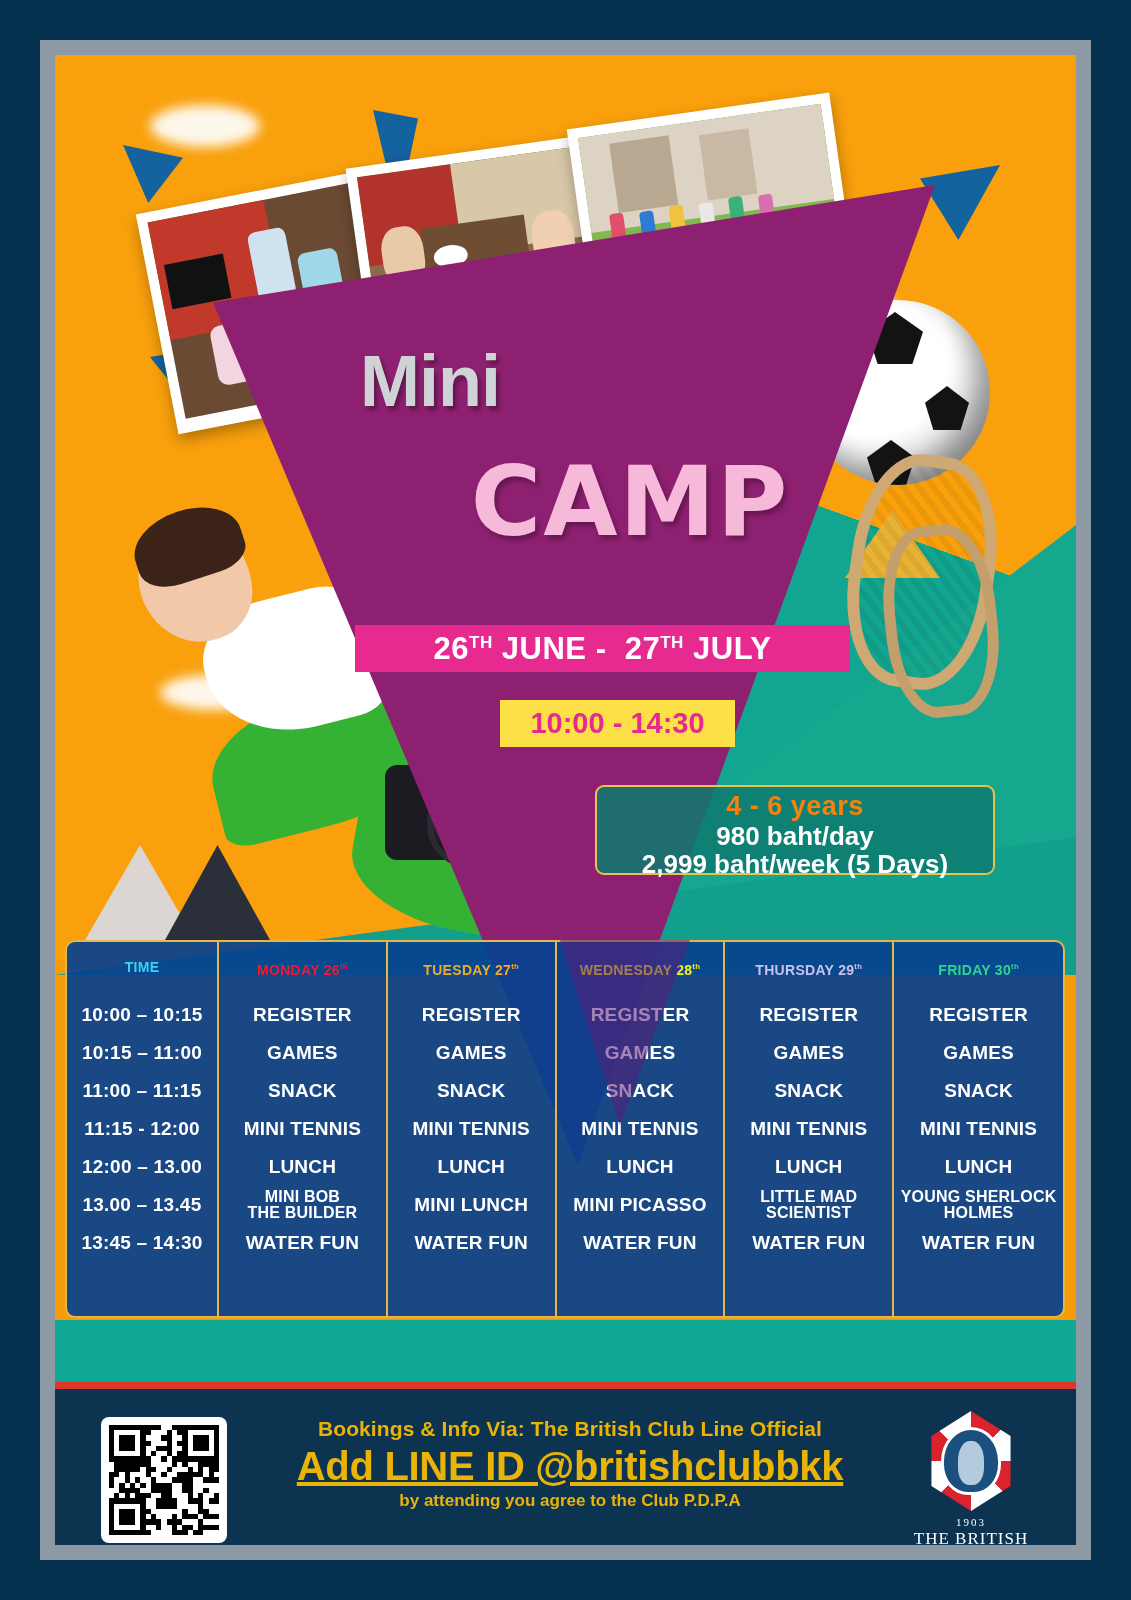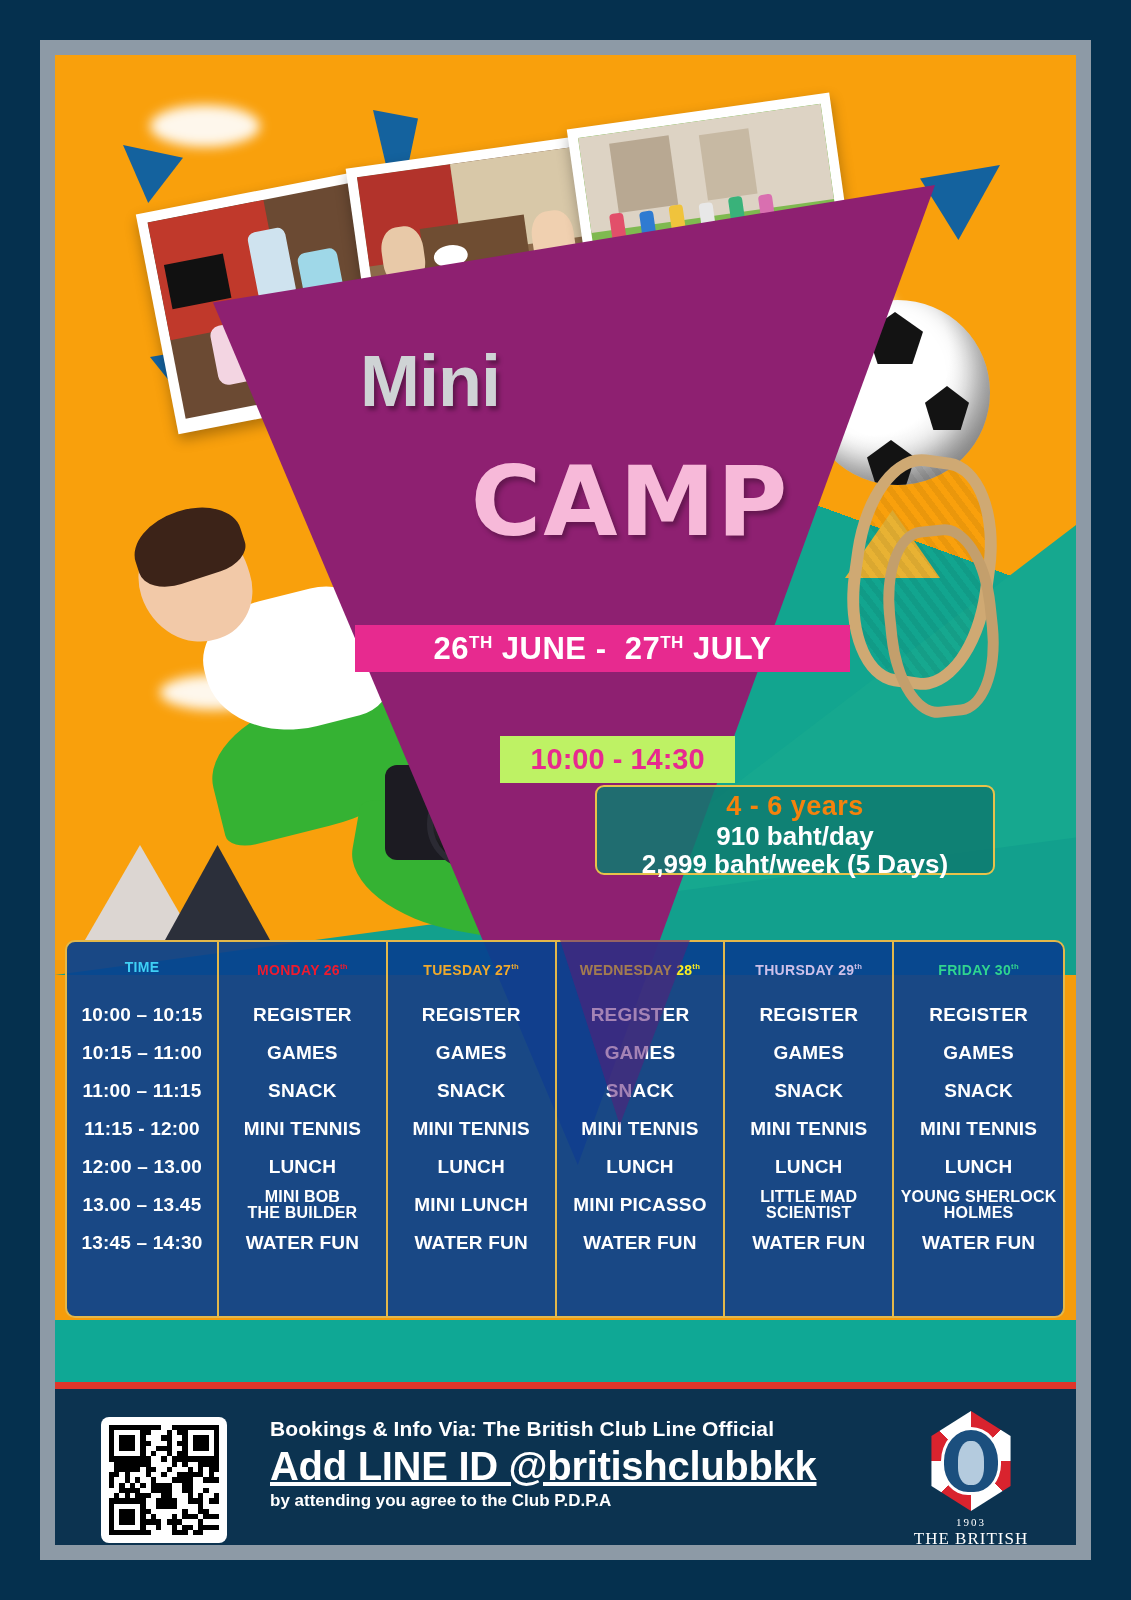--- a/index.html
+++ b/index.html
@@ -28,22 +28,22 @@
   .tri-summer{position:absolute;left:295px;top:400px;width:560px;text-align:center;font-size:96px;
        font-weight:700;color:#f7b9d9;line-height:.98;letter-spacing:2px;
        text-shadow:3px 4px 5px rgba(0,0,0,.3);font-family:"DejaVu Sans",sans-serif;}
   .tri-summer .l2{display:block;}
 
   
   .date-banner{position:absolute;left:300px;top:570px;width:495px;height:47px;background:#e72a8f;
        display:flex;align-items:center;justify-content:center;}
   .date-banner span{color:#fff;font-size:31px;font-weight:700;letter-spacing:.5px;white-space:nowrap;}
   sup{font-size:.55em;vertical-align:super;}
-  .time-box{position:absolute;left:445px;top:645px;width:235px;height:47px;background:#bef264;
-       display:flex;align-items:center;justify-content:center;margin-top:36px;}
+  .time-box{position:absolute;left:445px;top:645px;width:235px;height:47px;background:#fde047;
+       display:flex;align-items:center;justify-content:center;}
   .time-box span{color:#e72a8f;font-size:29px;font-weight:700;}
 
   
   .price-box{position:absolute;left:540px;top:730px;width:400px;height:90px;background:rgba(14,122,112,.86);
        border:2px solid #e8c24a;border-radius:9px;box-sizing:border-box;padding-top:4px;text-align:center;}
   .price-age{color:#f5820d;font-size:27px;font-weight:700;letter-spacing:.5px;}
   .price-l{color:#fff;font-size:26px;font-weight:700;line-height:1.08;}
 
   
   .ball{position:absolute;left:750px;top:245px;width:185px;height:185px;border-radius:50%;
@@ -108,21 +108,21 @@
   
   .band-teal{position:absolute;left:0;top:1265px;width:1021px;height:62px;background:#0fa895;}
   .band-red{position:absolute;left:0;top:1327px;width:1021px;height:7px;background:#e0362a;}
   .footer{position:absolute;left:0;top:1334px;width:1021px;height:156px;background:#0c3350;}
 
   
   .qr{position:absolute;left:46px;top:28px;width:110px;height:110px;background:#fff;border-radius:8px;padding:8px;}
   .qrgrid{width:100%;height:100%;display:grid;grid-template-columns:repeat(21,1fr);grid-template-rows:repeat(21,1fr);}
   .qrgrid i{background:#000;}
 
-  .foot-text{position:absolute;left:215px;top:28px;width:600px;color:#ffffff;}
+  .foot-text{position:absolute;left:215px;top:28px;width:600px;text-align:center;color:#eab308;}
   .f1{font-size:21px;font-weight:700;letter-spacing:.1px;}
   .f2{font-size:40px;font-weight:700;margin-top:3px;letter-spacing:-.3px;text-decoration:underline;}
   .f3{font-size:17px;font-weight:700;margin-top:2px;}
 
   .club{position:absolute;right:25px;top:22px;width:160px;text-align:center;color:#fff;}
   .crest{width:92px;height:100px;margin:0 auto;position:relative;}
   .crest-bg{position:absolute;inset:0;background:
       conic-gradient(from 0deg,#d9232e 0 12%, #fff 12% 25%, #d9232e 25% 37%, #fff 37% 50%,
       #d9232e 50% 62%, #fff 62% 75%, #d9232e 75% 87%, #fff 87% 100%);
       clip-path:polygon(50% 0,93% 25%,93% 75%,50% 100%,7% 75%,7% 25%);}
@@ -231,21 +231,21 @@
         <span>JULY</span>
       </span>
     </div>
 
     <div class="time-box">
       <span>10:00 - 14:30</span>
     </div>
 
     <div class="price-box">
       <div class="price-age">4 - 6 years</div>
-      <div class="price-l">910 baht/day</div>
+      <div class="price-l">980 baht/day</div>
       <div class="price-l">2,999 baht/week (5 Days)</div>
     </div>
 
     <div class="wm" style="left:690px;top:840px;"></div>
 
     <div class="sched" id="sched">
         <div class="scol">
           <div class="shead" style="color: rgb(63, 208, 245);">TIME</div>
           <div class="tcell">10:00 – 10:15</div>
           <div class="tcell">10:15 – 11:00</div>

